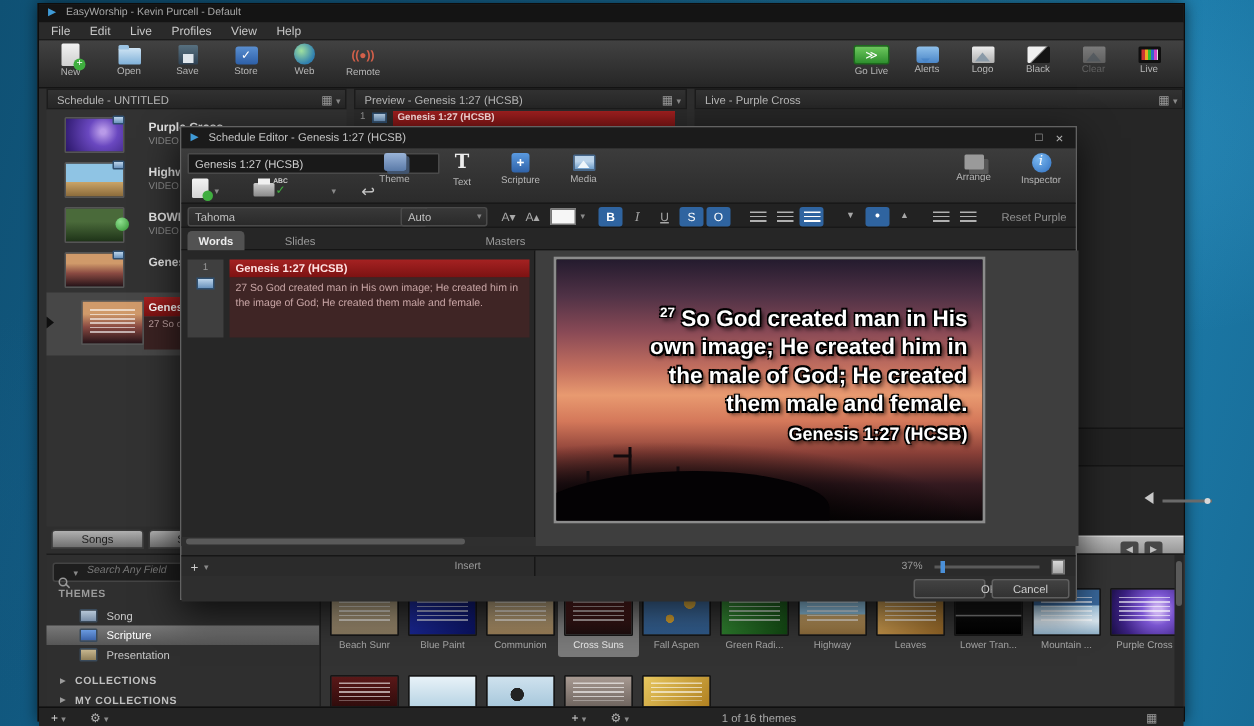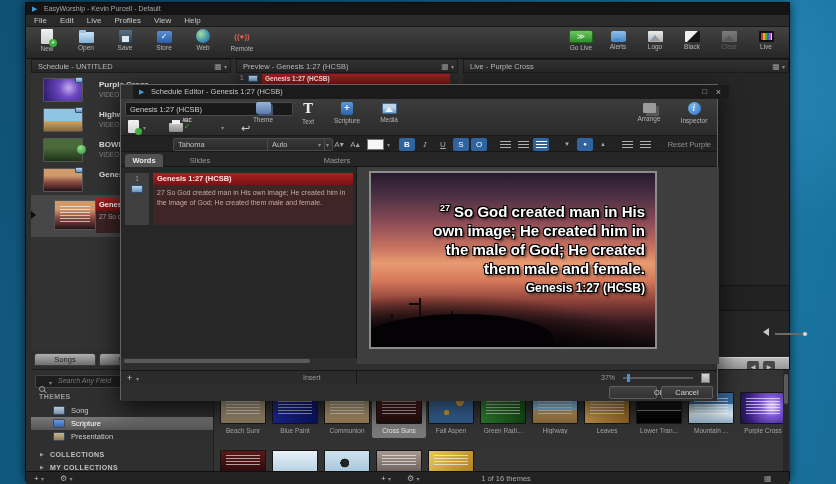--- a/index.html
+++ b/index.html
@@ -40,21 +40,21 @@
   .treeicon{position:absolute;left:22px;top:2px;width:12px;height:9px;border-radius:1px;border:1px solid #3a4a5a;}
   .grouplbl{font-size:7px;font-weight:bold;color:#c0c0c0;letter-spacing:.4px;}
   .thm{position:absolute;width:46px;height:32px;border:1px solid #161616;border-radius:1px;overflow:hidden;}
   .thmlbl{position:absolute;width:52px;text-align:center;font-size:6.5px;color:#a5a5a5;
     white-space:nowrap;overflow:hidden;}
   .statusbar{position:absolute;left:0;top:468px;width:100%;height:13px;background:#232323;
     border-top:1px solid #101010;color:#b0b0b0;font-size:8px;}
   
   .dialog{position:absolute;left:120px;top:84px;width:598px;height:316px;background:#2e2e2e;
     border:1px solid #626262;box-shadow:0 8px 24px rgba(0,0,0,.75);z-index:10;}
-  .dtitle{position:absolute;left:12px;top:0;width:100%;height:14px;background:#1b1b1b;color:#c4c4c4;
+  .dtitle{position:absolute;left:0;top:0;width:100%;height:14px;background:#1b1b1b;color:#c4c4c4;
     font-size:7.5px;line-height:14px;}
   .dtb{position:absolute;left:0;top:14px;width:100%;height:36px;background:linear-gradient(#3c3c3c,#2b2b2b);}
   .dbtn{position:absolute;display:flex;flex-direction:column;align-items:center;gap:2px;top:3px;}
   .dd{position:absolute;background:linear-gradient(#383838,#2a2a2a);border:1px solid #4a4a4a;
     border-radius:2px;color:#c0c0c0;font-size:7.5px;line-height:11px;height:13px;padding-left:4px;}
   .dd .chev{position:absolute;right:3px;top:3px;}
   .fmtbar{position:absolute;left:0;top:50px;width:100%;height:17px;background:#222;
     border-top:1px solid #181818;border-bottom:1px solid #181818;}
   .fmt{position:absolute;top:2px;width:16px;height:13px;border-radius:2px;text-align:center;
     font-size:8px;line-height:13px;color:#a8a8a8;}
@@ -426,21 +426,21 @@
         <span class="ic ic-arrange"></span>
         <span class="lbl">Arrange</span>
       </div>
       <div class="dbtn" style="left:552px;width:42px;">
         <span class="ic ic-inspector">i</span>
         <span class="lbl">Inspector</span>
       </div>
     </div>
 
     <div class="fmtbar">
-      <div class="dd" style="left:4px;top:2px;width:160px;margin-left:48px;">
+      <div class="dd" style="left:4px;top:2px;width:160px;">
         <span>Tahoma</span><span class="chev">▾</span>
       </div>
       <div class="dd" style="left:146px;top:2px;width:58px;">
         <span>Auto</span><span class="chev">▾</span>
       </div>
       <div class="fmt" style="left:210px;">A▾</div>
       <div class="fmt" style="left:226px;">A▴</div>
       <div class="swatch" style="left:246px;"></div>
       <span class="chev abs" style="left:266px;top:6px;">▾</span>
       <div class="fmt on" style="left:278px;font-weight:bold;">B</div>

